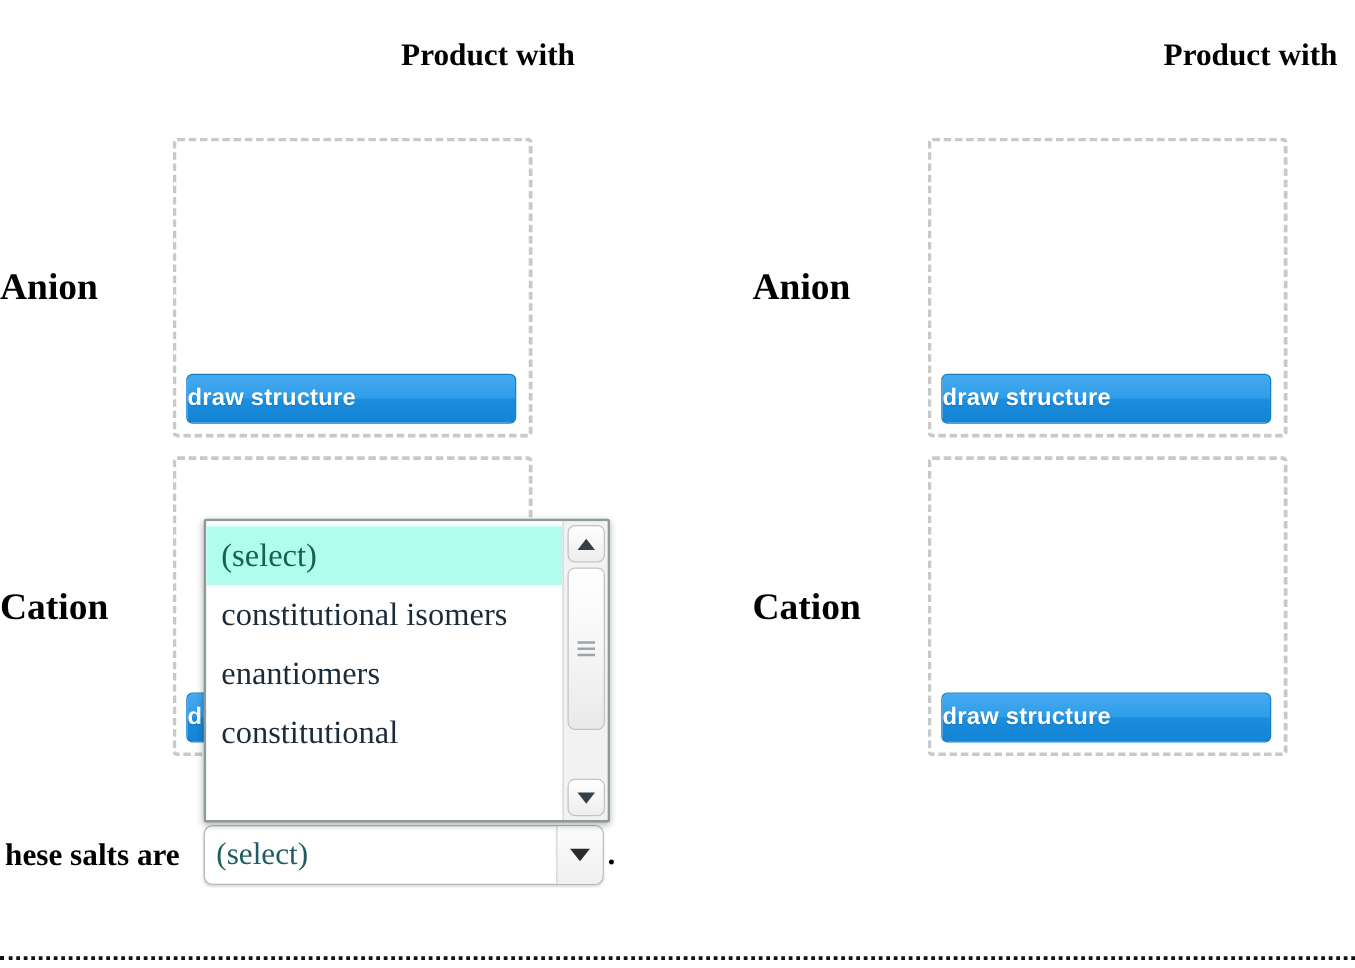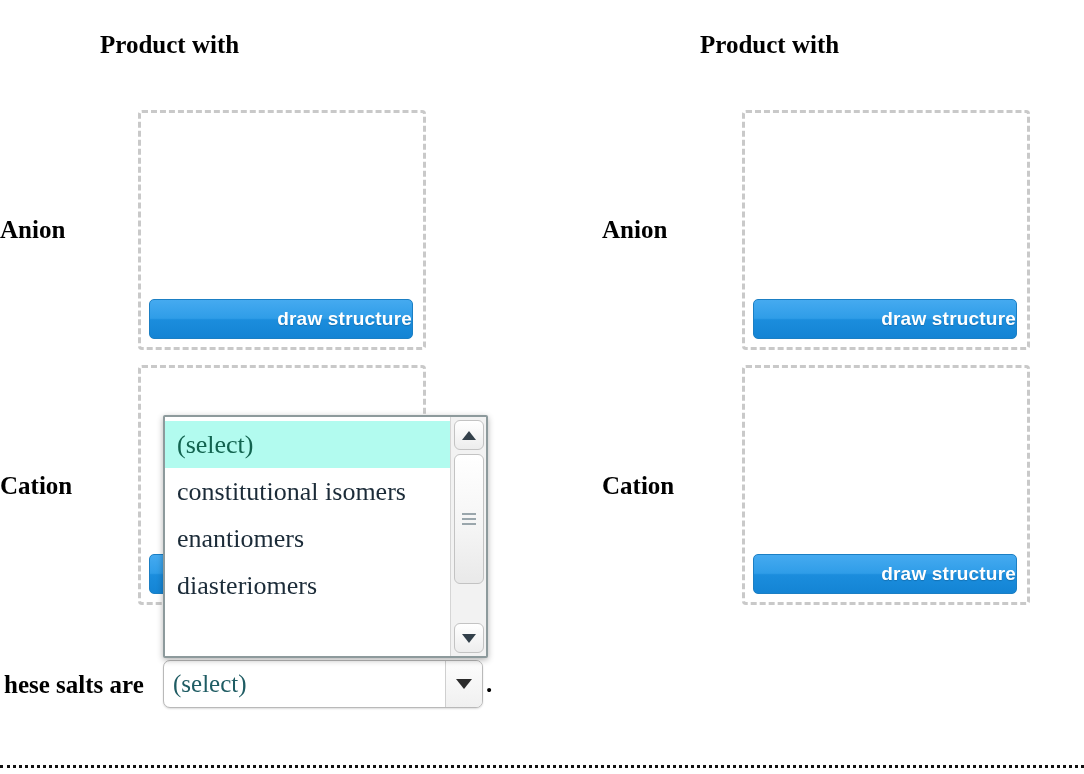--- a/index.html
+++ b/index.html
@@ -14,38 +14,38 @@
     overflow: hidden;
     font-family: "Liberation Serif", "DejaVu Serif", serif;
     color: #000000;
     -webkit-font-smoothing: antialiased;
   }
 
   .abs { position: absolute; }
 
   
   .col-heading {
-    text-align: left;
+    text-align: right;
     font-family: "Liberation Serif", "DejaVu Serif", serif;
     font-weight: bold;
     font-size: 25px;
     line-height: 41px;
     color: #000;
     white-space: nowrap;
   }
   .col-heading .line2 { display: block; }
   .col-heading .stereo-letter {
     font-style: italic;
   }
 
   
   .row-label {
     font-family: "Liberation Serif", "DejaVu Serif", serif;
     font-weight: bold;
-    font-size: 25px;
+    font-size: 30px;
     line-height: 30px;
     color: #000;
     white-space: nowrap;
   }
 
   
   .structure-box {
     border: 3px dashed #c9c9c9;
     border-radius: 4px;
     background: #ffffff;
@@ -57,21 +57,21 @@
     position: absolute;
     box-sizing: border-box;
     border: 1px solid #1b7fc4;
     border-radius: 5px;
     background: linear-gradient(to bottom, #45aaf0 0%, #2f9de8 48%, #1b8ddd 52%, #1484d4 100%);
     color: #ffffff;
     font-family: "Liberation Sans", "DejaVu Sans", sans-serif;
     font-weight: bold;
     font-size: 19px;
     letter-spacing: 0.2px;
-    text-align: right;
+    text-align: left;
     line-height: 38px;
     cursor: pointer;
     overflow: hidden;
     white-space: nowrap;
     text-shadow: 0 1px 1px rgba(0,0,0,0.18);
   }
 
   
   .sentence-text {
     font-family: "Liberation Serif", "DejaVu Serif", serif;
@@ -270,21 +270,21 @@
   </div>
 </div>
 
 <div class="abs period" style="left:486px; top:670px;">.</div>
 
 <div class="dropdown-panel" style="left:163px; top:415px; width:325px; height:243px;">
   <div class="dropdown-options">
     <div class="dd-option selected">(select)</div>
     <div class="dd-option">constitutional isomers</div>
     <div class="dd-option">enantiomers</div>
-    <div class="dd-option">diasteriomers</div>
+    <div class="dd-option">constitutional</div>
   </div>
   <div class="dd-scrollbar">
     <div class="sb-btn up">
       <span class="sb-arrow-up"></span>
     </div>
     <div class="sb-thumb">
       <span class="sb-grip">
           <i></i>
           <i></i>
           <i></i>

